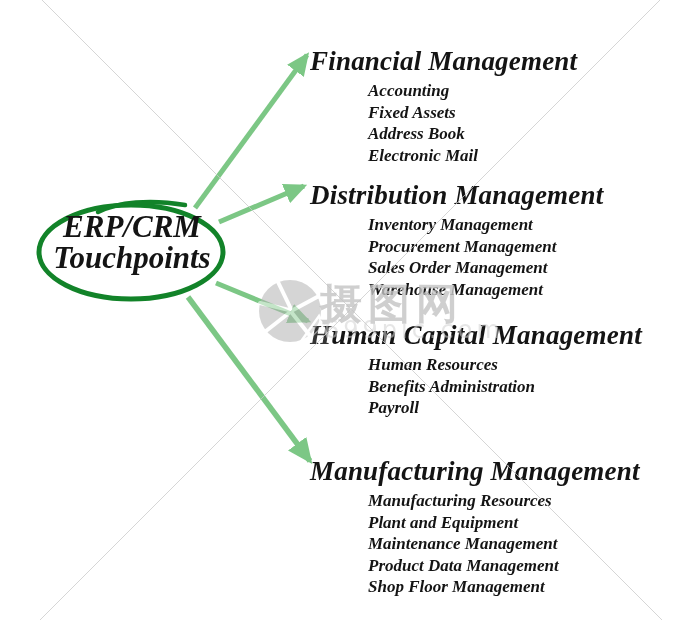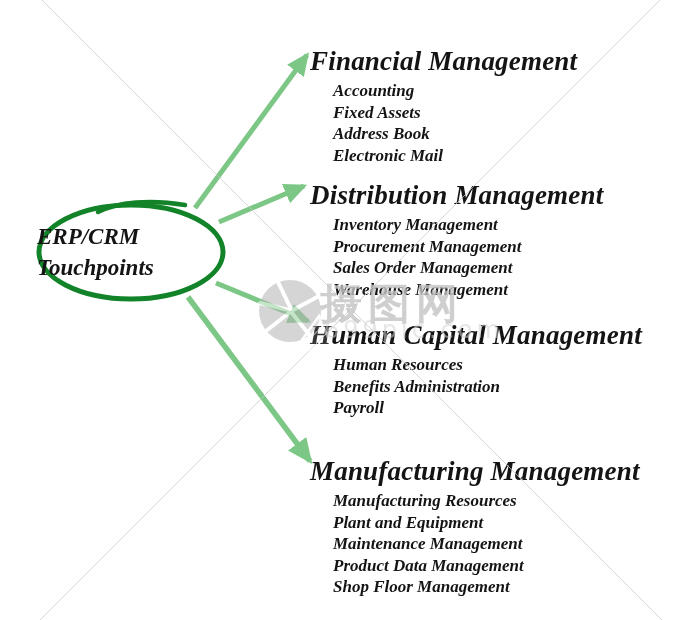--- a/index.html
+++ b/index.html
@@ -14,30 +14,30 @@
     color: #141414;
   }
   .connectors {
     position: absolute;
     left: 0; top: 0;
     width: 697px; height: 620px;
     z-index: 1;
   }
   .center-label {
     position: absolute;
-    left: 37px; top: 202px;
+    left: 37px; top: 192px;
     width: 190px; height: 100px;
     display: flex;
     flex-direction: column;
-    align-items: flex-start;
+    align-items: center;
     justify-content: center;
     z-index: 2;
     font-style: italic;
     font-weight: bold;
-    font-size: 23px;
+    font-size: 31px;
     line-height: 31px;
     text-align: center;
     white-space: nowrap;
   }
   .section {
     position: absolute;
     left: 310px;
     z-index: 2;
     white-space: nowrap;
   }
@@ -52,20 +52,21 @@
   .section ul {
     list-style: none;
     margin: 3px 0 0 0;
     padding-left: 23px;
   }
   .section li {
     font-style: italic;
     font-weight: bold;
     font-size: 17px;
     line-height: 21.5px;
+    margin-left: 35px;
   }
   #section-financial     { top: 33px;  }
   #section-distribution  { top: 167px; }
   #section-human-capital { top: 307px; }
   #section-manufacturing { top: 443px; }
   .watermark-layer {
     position: absolute;
     left: 0; top: 0;
     width: 697px; height: 464px;
     z-index: 3;

